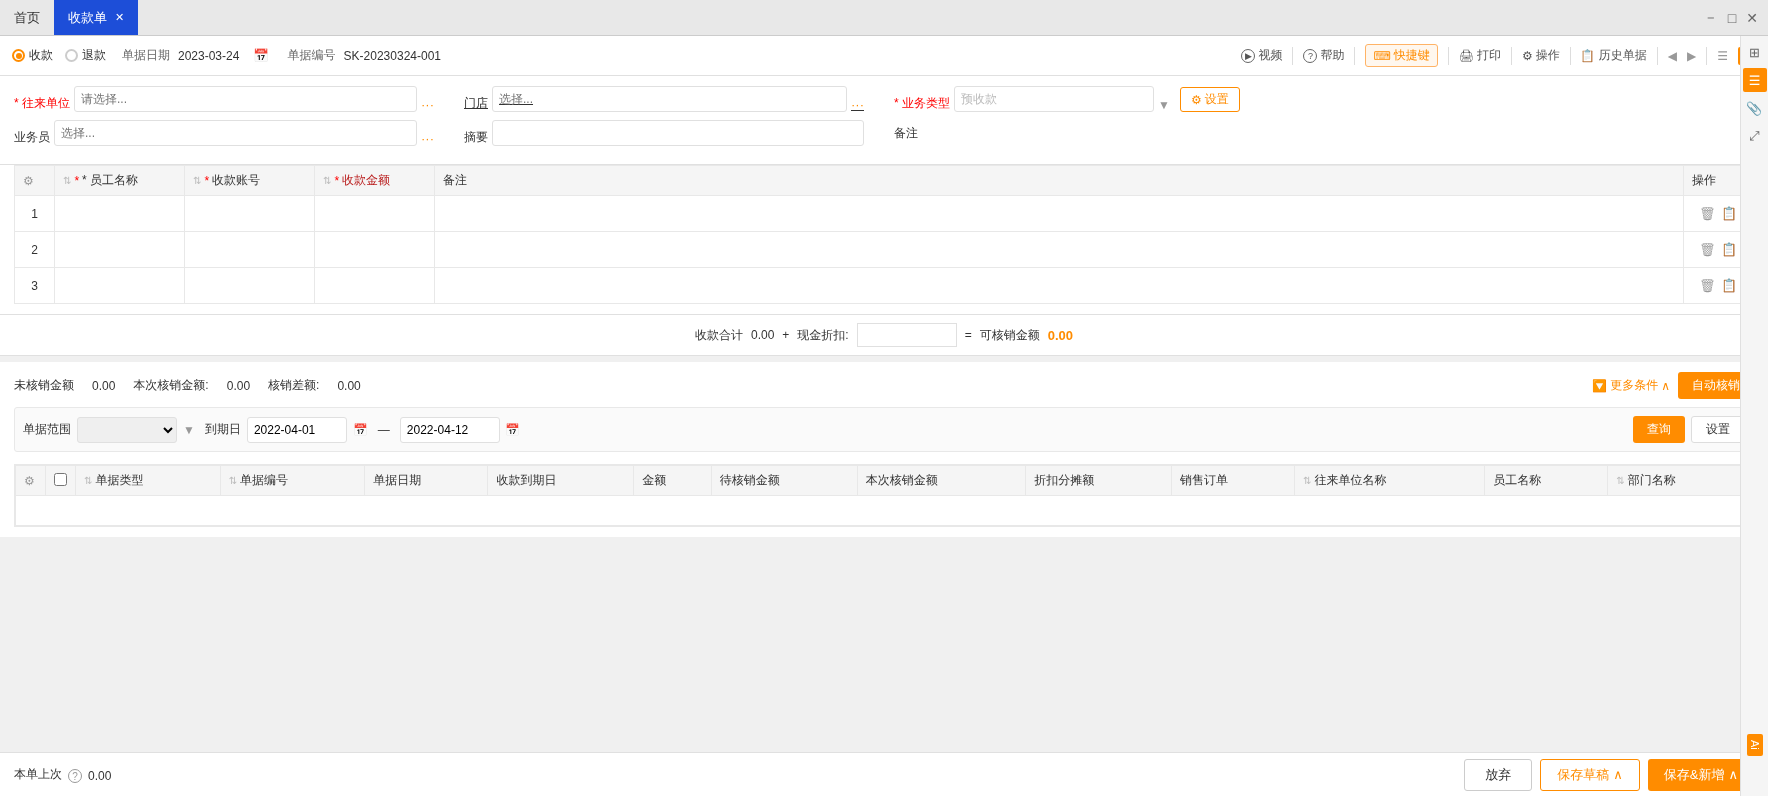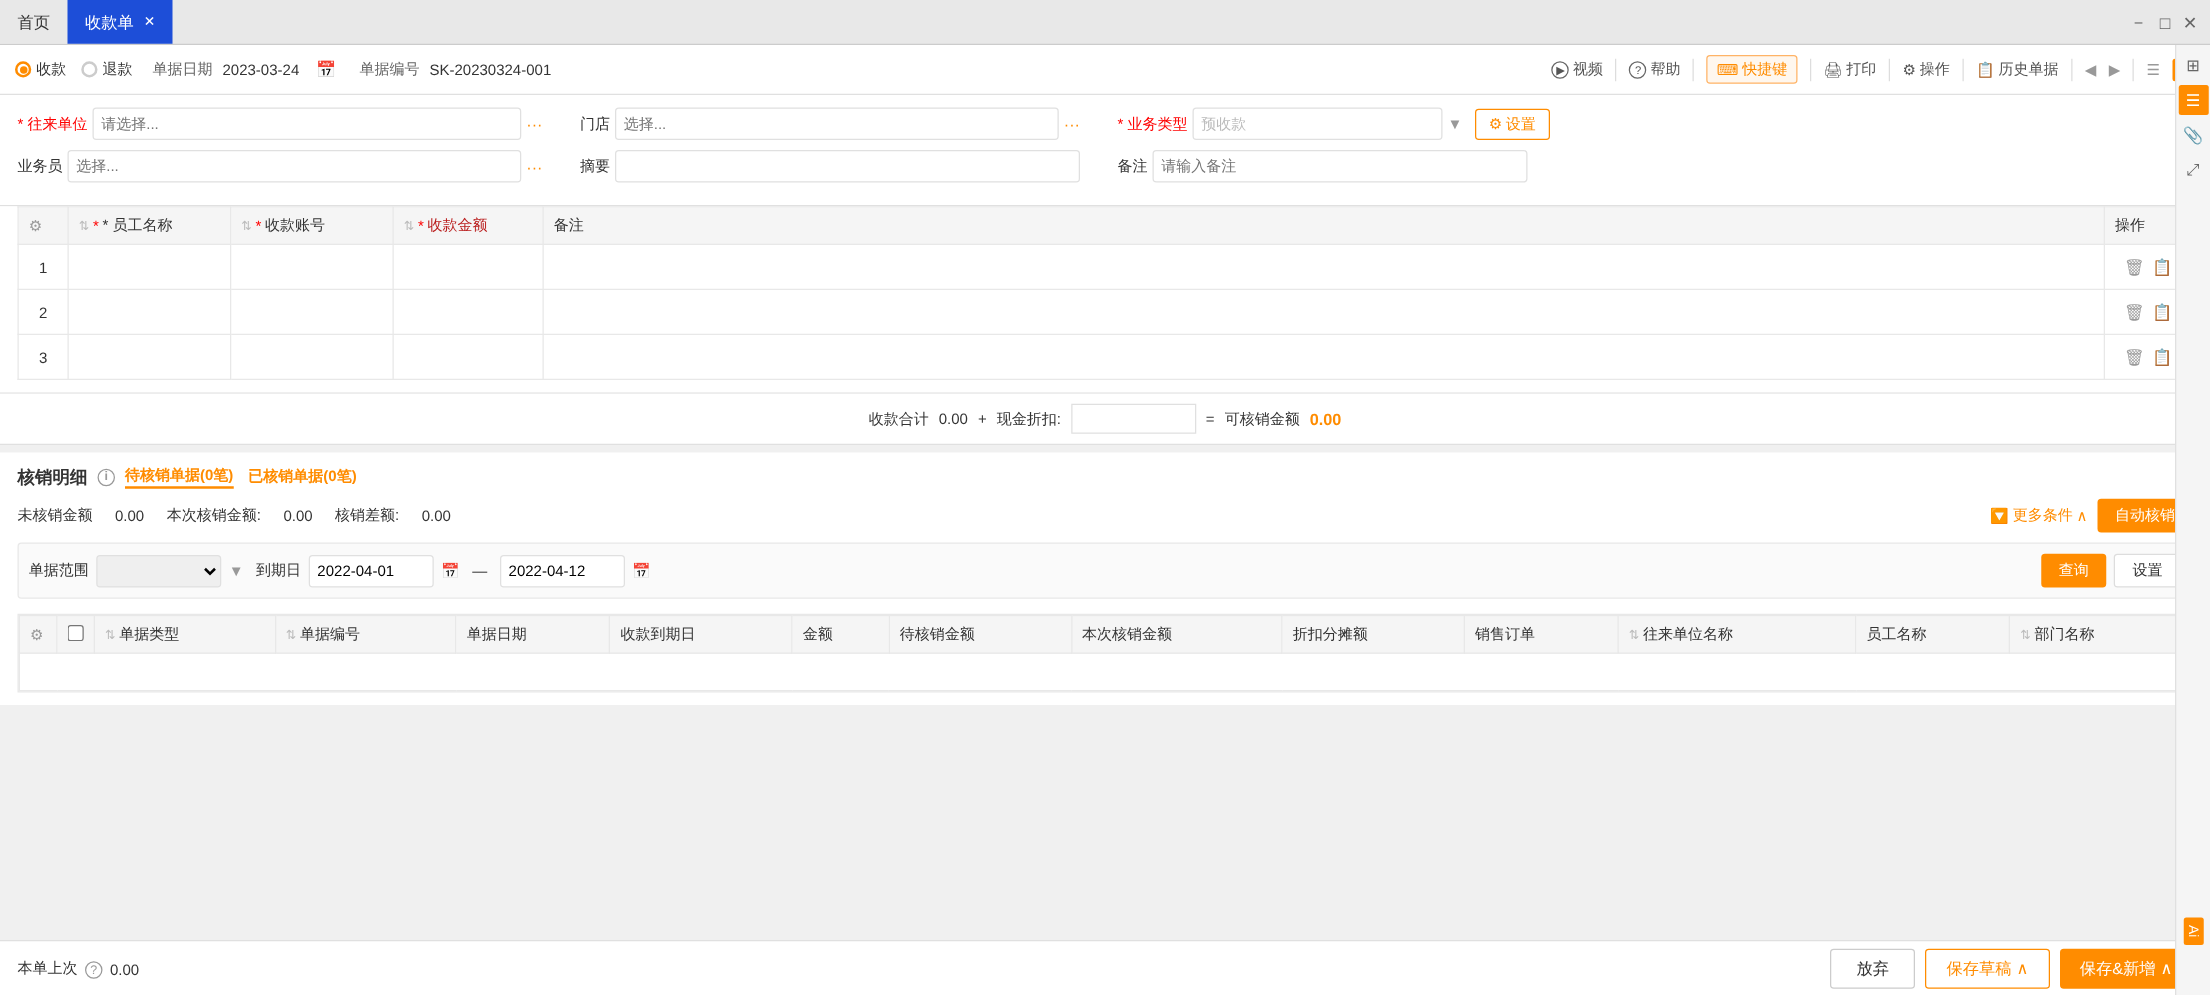--- a/index.html
+++ b/index.html
@@ -34,21 +34,21 @@
     .toolbar-right-item .icon-circle { width: 14px; height: 14px; border-radius: 50%; border: 1px solid #666; display: flex; align-items: center; justify-content: center; font-size: 9px; }
     .toolbar-orange { color: #ff8c00; background: #fff7ee; border: 1px solid #ffb366; padding: 2px 7px; border-radius: 3px; font-size: 12px; display: flex; align-items: center; gap: 3px; }
     .divider-v { width: 1px; height: 18px; background: #ddd; }
     .btn-icon { display: flex; align-items: center; gap: 3px; cursor: pointer; font-size: 12px; color: #555; }
 
     
     .form-area {
       background: #fff; padding: 10px 14px; border-bottom: 1px solid #e0e0e0;
     }
     .form-row { display: flex; align-items: center; margin-bottom: 8px; gap: 0; }
-    .form-field { display: flex; align-items: center; flex: 1; }
+    .form-field { display: flex; align-items: flex-end; flex: 1; }
     .form-field-label { color: #f00; font-size: 12px; min-width: fit-content; margin-right: 4px; white-space: nowrap; }
     .form-field-label.no-req { color: #333; }
     .form-input {
       flex: 1; height: 26px; border: 1px solid #e0e0e0; border-radius: 3px; padding: 12px 6px; font-size: 12px; color: #bbb; outline: none;
     }
     .form-more { color: #ff8c00; margin-left: 4px; cursor: pointer; font-size: 13px; flex-shrink: 0; }
     .form-field-divider { width: 30px; }
     .form-select-arrow { margin-left: 4px; color: #999; cursor: pointer; }
     .settings-btn {
       background: #fff; border: 1px solid #ff8c00; color: #ff8c00; padding: 3px 10px; border-radius: 3px; cursor: pointer; font-size: 12px; display: flex; align-items: center; gap: 3px; margin-left: 10px;
@@ -204,21 +204,21 @@
 <div class="form-area">
   <div class="form-row">
 
     <div class="form-field" style="max-width:420px;">
       <span class="form-field-label">* 往来单位</span>
       <input class="form-input" type="text" placeholder="请选择..." style="">
       <span class="form-more">···</span>
     </div>
     <div class="form-field-divider"></div>
 
-    <div class="form-field" style="max-width:400px;">
+    <div class="form-field" style="max-width:400px;text-decoration:underline;">
       <span class="form-field-label no-req">门店</span>
       <input class="form-input" type="text" placeholder="选择..." style="">
       <span class="form-more">···</span>
     </div>
     <div class="form-field-divider"></div>
 
     <div class="form-field">
       <span class="form-field-label">* 业务类型</span>
       <input class="form-input" type="text" value="预收款" style="max-width: 200px;">
       <span class="form-select-arrow">▼</span>
@@ -238,21 +238,20 @@
     <div class="form-field-divider"></div>
 
     <div class="form-field" style="max-width:400px;">
       <span class="form-field-label no-req">摘要</span>
       <input class="form-input" type="text" style="">
     </div>
     <div class="form-field-divider"></div>
 
     <div class="form-field">
       <span class="form-field-label no-req">备注</span>
-      <input class="form-input" type="text" style="max-width: 300px;" placeholder="请输入备注">
     </div>
   </div>
 </div>
 
 <div class="table-section">
   <table class="data-table">
     <thead>
       <tr>
         <th class="col-num">
           <span class="gear-icon">⚙</span>
@@ -335,28 +334,20 @@
   <span>0.00</span>
   <span>+</span>
   <span>现金折扣:</span>
   <input class="summary-input" type="text" style="">
   <span>=</span>
   <span>可核销金额</span>
   <span class="summary-orange">0.00</span>
 </div>
 
 <div class="writeoff-section">
-  <div class="writeoff-title">
-    <span>核销明细</span>
-    <div class="info-icon">i</div>
-    <div class="writeoff-tabs">
-      <span class="writeoff-tab active">待核销单据(0笔)</span>
-      <span class="writeoff-tab">已核销单据(0笔)</span>
-    </div>
-  </div>
 
   <div class="writeoff-stats">
     <span>未核销金额</span>
     <span>0.00</span>
     <span>本次核销金额:</span>
     <span>0.00</span>
     <span>核销差额:</span>
     <span>0.00</span>
     <div style="margin-left:auto;display:flex;align-items:center;gap:8px;">
       <div class="filter-btn">

